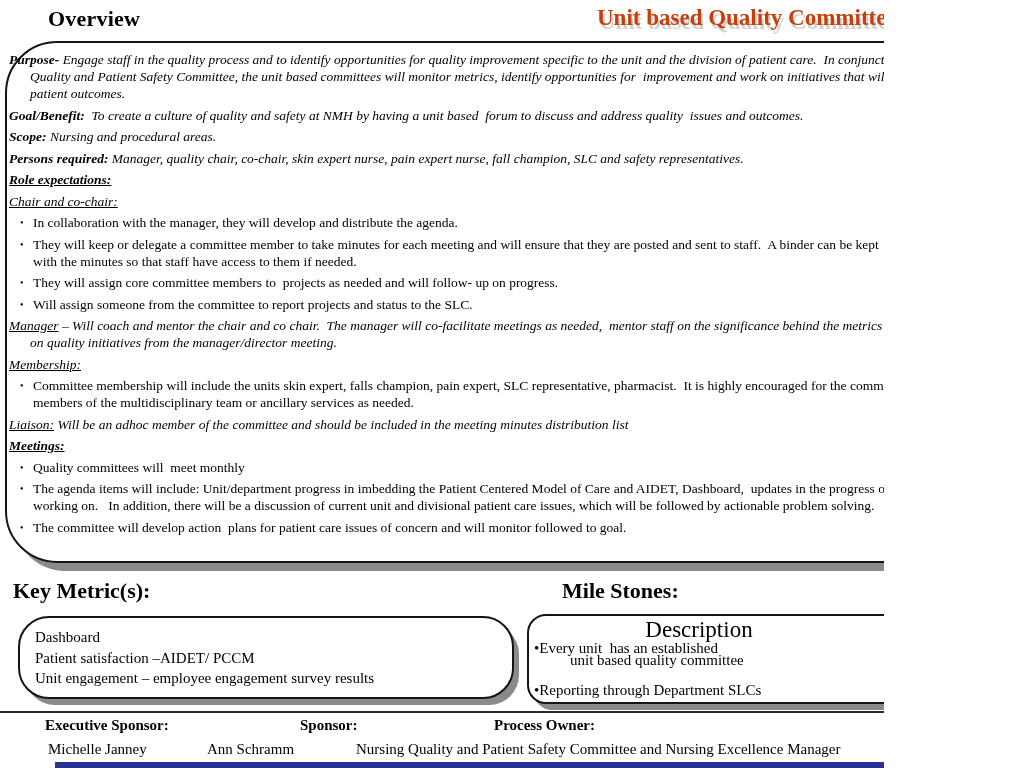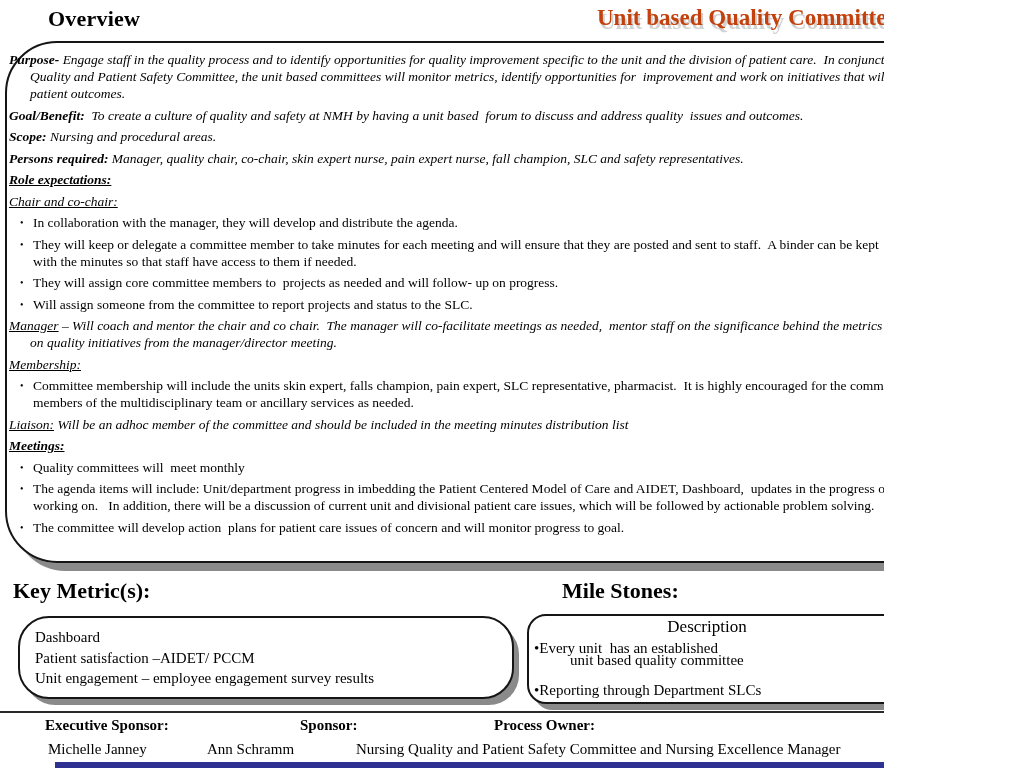--- a/index.html
+++ b/index.html
@@ -42,21 +42,21 @@
   }
   .key-metrics-panel .km-line{
     position:absolute;left:15px;font-size:15px;white-space:pre-wrap;line-height:20px;
   }
   
   .milestones-panel{
     position:absolute;left:527px;top:614px;width:467px;height:86px;
     border:2px solid #151515;border-radius:19px;background:#fff;
     box-shadow:6px 7px 0 -1px #8a8a8a;
   }
-  .ms-col-desc{position:absolute;left:8px;top:1px;width:340px;text-align:center;font-size:17px;}
+  .ms-col-desc{position:absolute;left:0;top:1px;width:340px;text-align:center;font-size:23px;}
   .ms-col-date{position:absolute;right:-3px;top:1px;font-size:17px;white-space:nowrap;}
   .ms-row{position:absolute;left:5px;font-size:15px;white-space:pre-wrap;}
   .ms-status{position:absolute;left:384px;top:25px;font-size:15px;white-space:nowrap;}
   
   .footer-divider{position:absolute;left:0;top:711px;width:1024px;border-top:2px solid #2a2a2a;}
   .f-label{position:absolute;top:717px;font-size:15px;font-weight:bold;white-space:nowrap;}
   .f-name{position:absolute;top:741px;font-size:15px;white-space:nowrap;}
   .exec-label{left:45px;} .exec-name{left:48px;text-align:center;}
   .sponsor-label{left:300px;} .sponsor-name{left:207px;}
   .process-label{left:494px;} .process-name{left:356px;}
@@ -84,21 +84,21 @@
     <div class="bullet">They will keep or delegate a committee member to take minutes for each meeting and will ensure that they are posted and sent to staff.  A binder can be kept  in the report room with the minutes so that staff have access to them if needed.</div>
     <div class="bullet">They will assign core committee members to  projects as needed and will follow- up on progress.</div>
     <div class="bullet">Will assign someone from the committee to report projects and status to the SLC.</div>
     <div class="para hang"><span class="u">Manager</span><span> – Will coach and mentor the chair and co chair.  The manager will co-facilitate meetings as needed,  mentor staff on the significance behind the metrics and  provide updates on quality initiatives from the manager/director meeting.</span></div>
     <div class="para"><span class="u">Membership:</span></div>
     <div class="bullet">Committee membership will include the units skin expert, falls champion, pain expert, SLC representative, pharmacist.  It is highly encouraged for the committees to include other members of the multidisciplinary team or ancillary services as needed.</div>
     <div class="para hang"><span class="u">Liaison:</span><span> Will be an adhoc member of the committee and should be included in the meeting minutes distribution list</span></div>
     <div class="para"><span class="b u">Meetings:</span></div>
     <div class="bullet">Quality committees will  meet monthly</div>
     <div class="bullet">The agenda items will include: Unit/department progress in imbedding the Patient Centered Model of Care and AIDET, Dashboard,  updates in the progress of projects the team is working on.   In addition, there will be a discussion of current unit and divisional patient care issues, which will be followed by actionable problem solving.</div>
-    <div class="bullet">The committee will develop action  plans for patient care issues of concern and will monitor progress to goal.</div>
+    <div class="bullet">The committee will develop action  plans for patient care issues of concern and will monitor followed to goal.</div>
   </div>
 
   <div class="key-metrics-title">Key Metric(s):</div>
   <div class="key-metrics-panel">
     <div class="km-line" style="top:9px;">Dashboard</div>
     <div class="km-line" style="top:50px;">Unit engagement – employee engagement survey results</div>
     <div class="km-line" style="top:29.5px;">Patient satisfaction –AIDET/ PCCM</div>
   </div>
 
   <div class="milestones-title">Mile Stones:</div>

